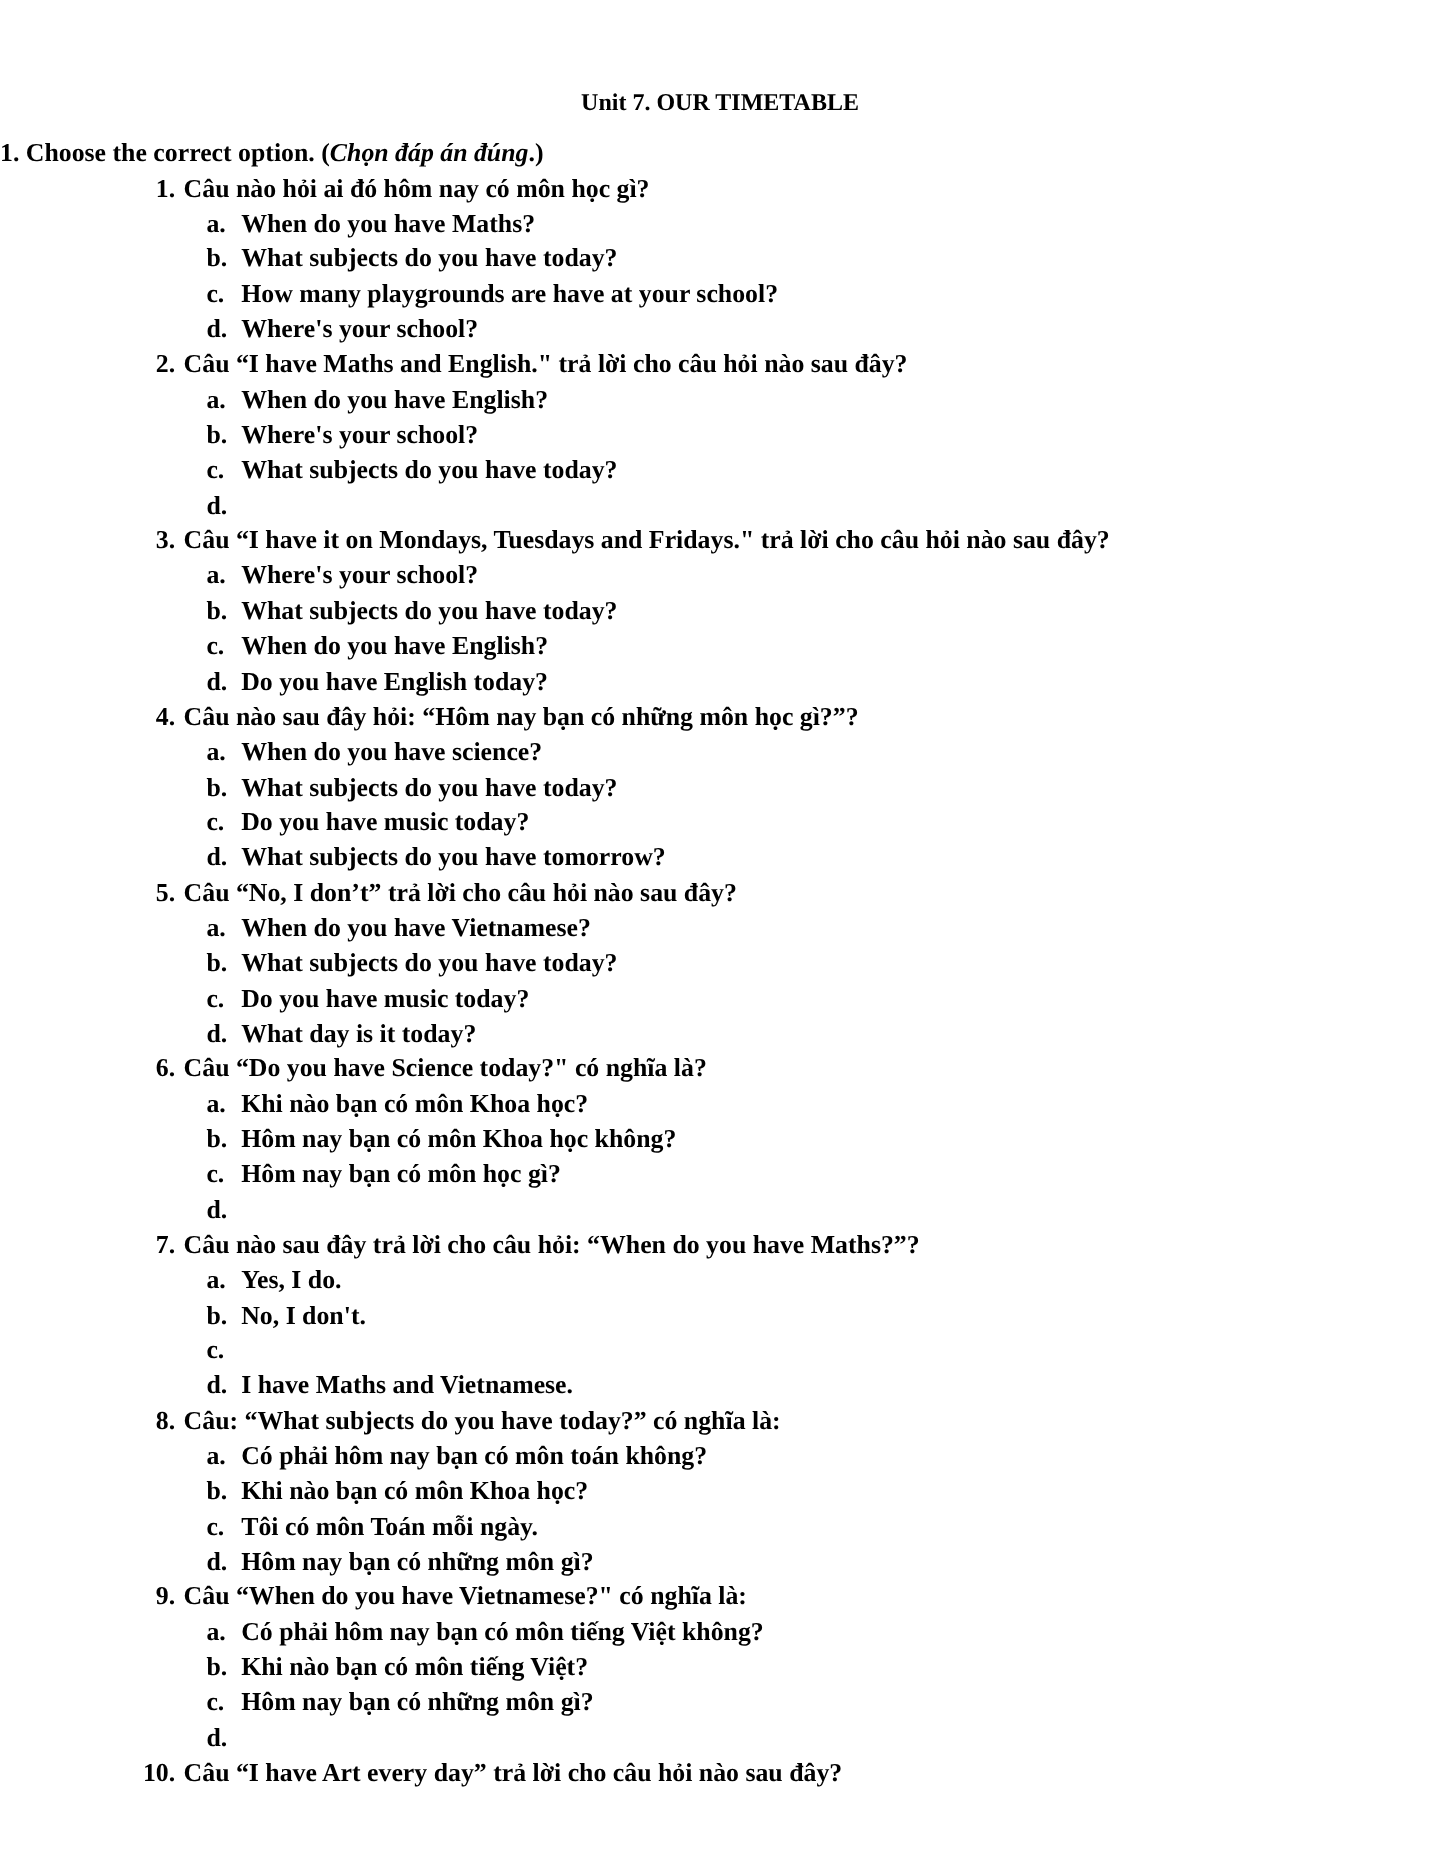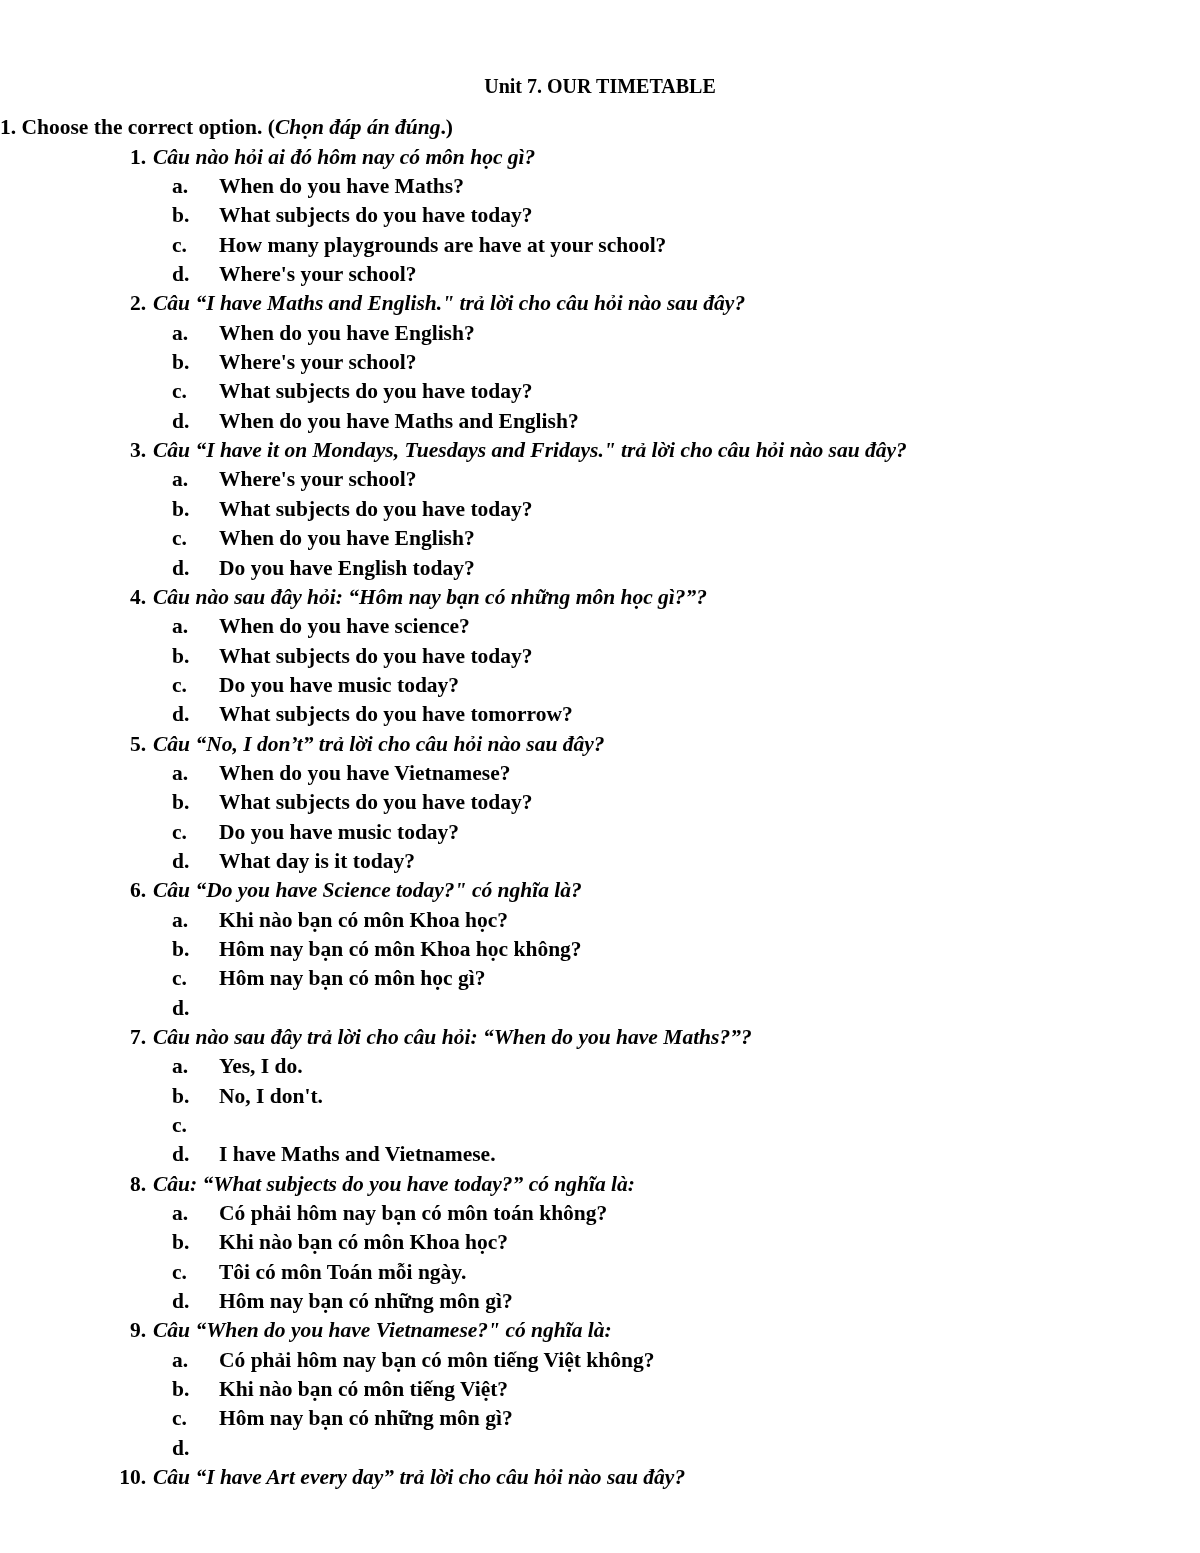--- a/index.html
+++ b/index.html
@@ -38,32 +38,31 @@
     display: flex;
     padding-left: 68px;
   }
   .qnum {
     flex: 0 0 78px;
     width: 78px;
     text-align: right;
   }
   .qtext {
     margin-left: 7px;
-    font-style: italic;
   }
   .opt {
     display: flex;
     padding-left: 172px;
   }
   .opt-letter {
     flex: 0 0 22px;
     width: 22px;
   }
   .opt-text {
-    margin-left: 25px;
+    margin-left: 7px;
   }
 </style>
 </head>
 <body>
 
 <div class="doc">
 
   <div class="line title-line">Unit 7. OUR TIMETABLE</div>
 
   <div class="line section-line"><span>1. Choose the correct option. (</span><span class="vi">Chọn đáp án đúng</span><span>.)</span></div>
@@ -100,21 +99,20 @@
   <div class="line opt">
     <span class="opt-letter">b.</span>
     <span class="opt-text">Where's your school?</span>
   </div>
   <div class="line opt">
     <span class="opt-letter">c.</span>
     <span class="opt-text">What subjects do you have today?</span>
   </div>
   <div class="line opt">
     <span class="opt-letter">d.</span>
-    <span class="opt-text">When do you have Maths and English?</span>
   </div>
 
   <div class="line q-header">
     <span class="qnum">3.</span>
     <span class="qtext">Câu “I have it on Mondays, Tuesdays and Fridays." trả lời cho câu hỏi nào sau đây?</span>
   </div>
   <div class="line opt">
     <span class="opt-letter">a.</span>
     <span class="opt-text">Where's your school?</span>
   </div>

